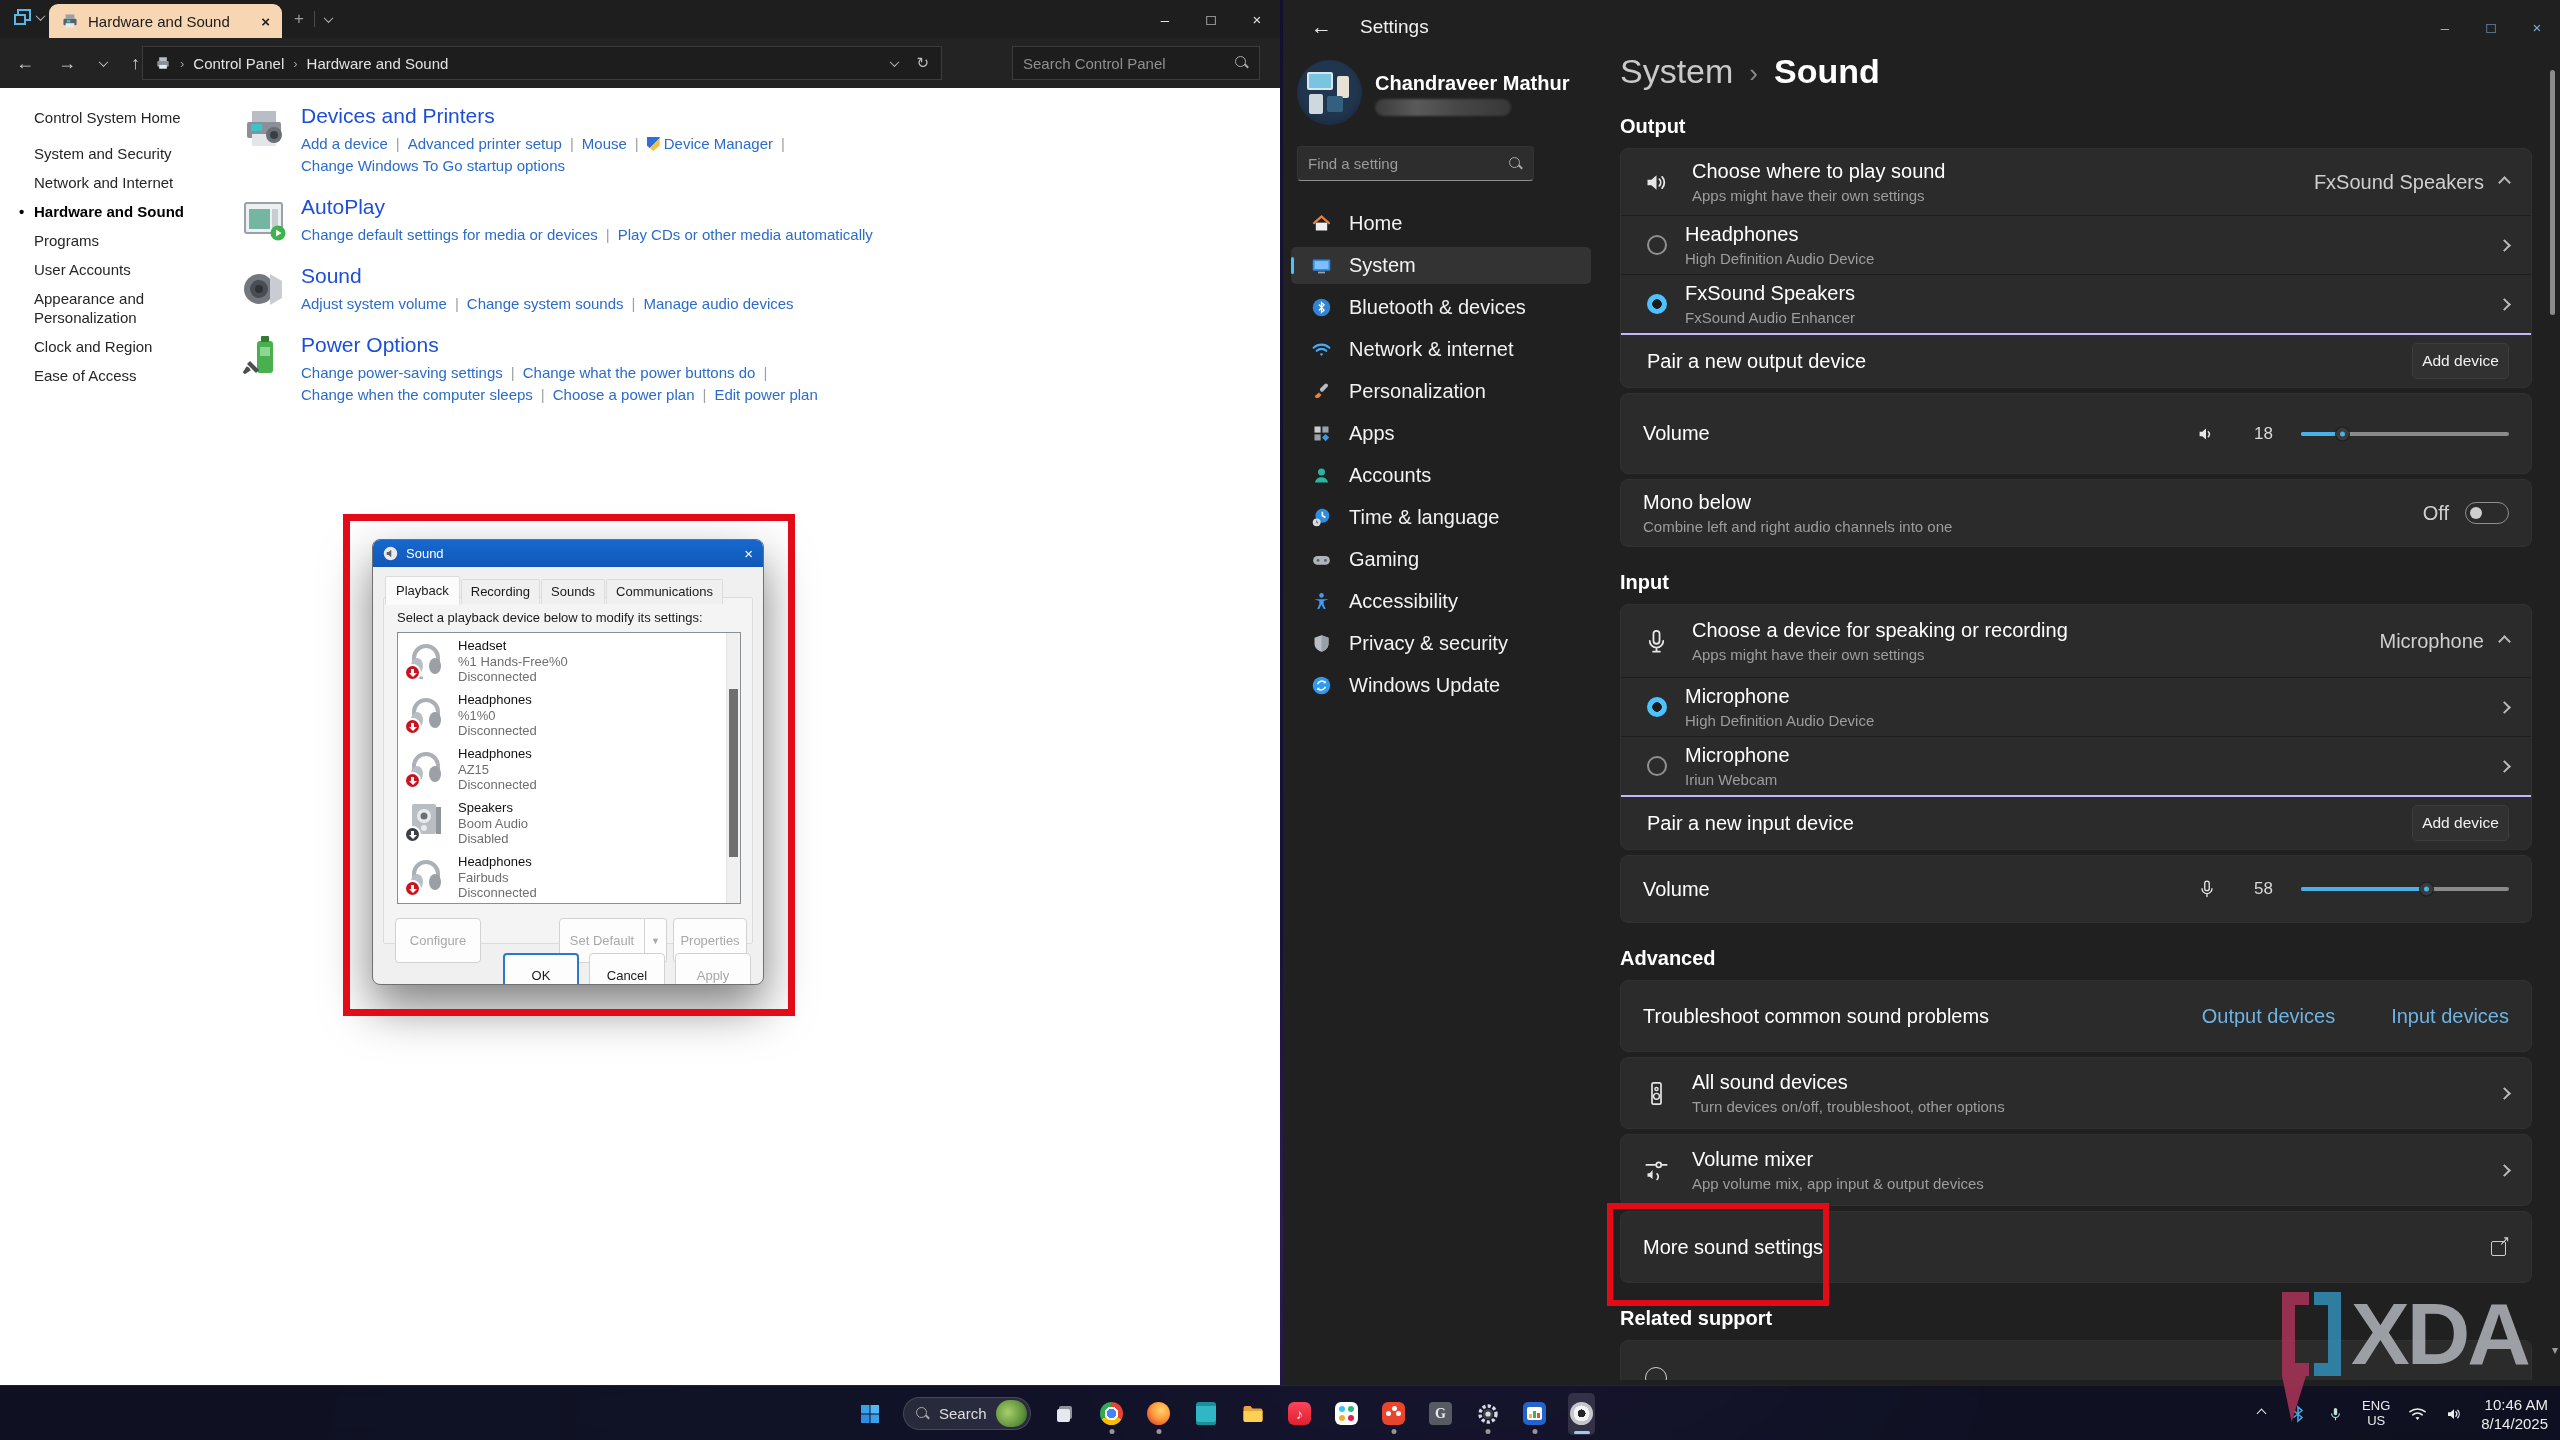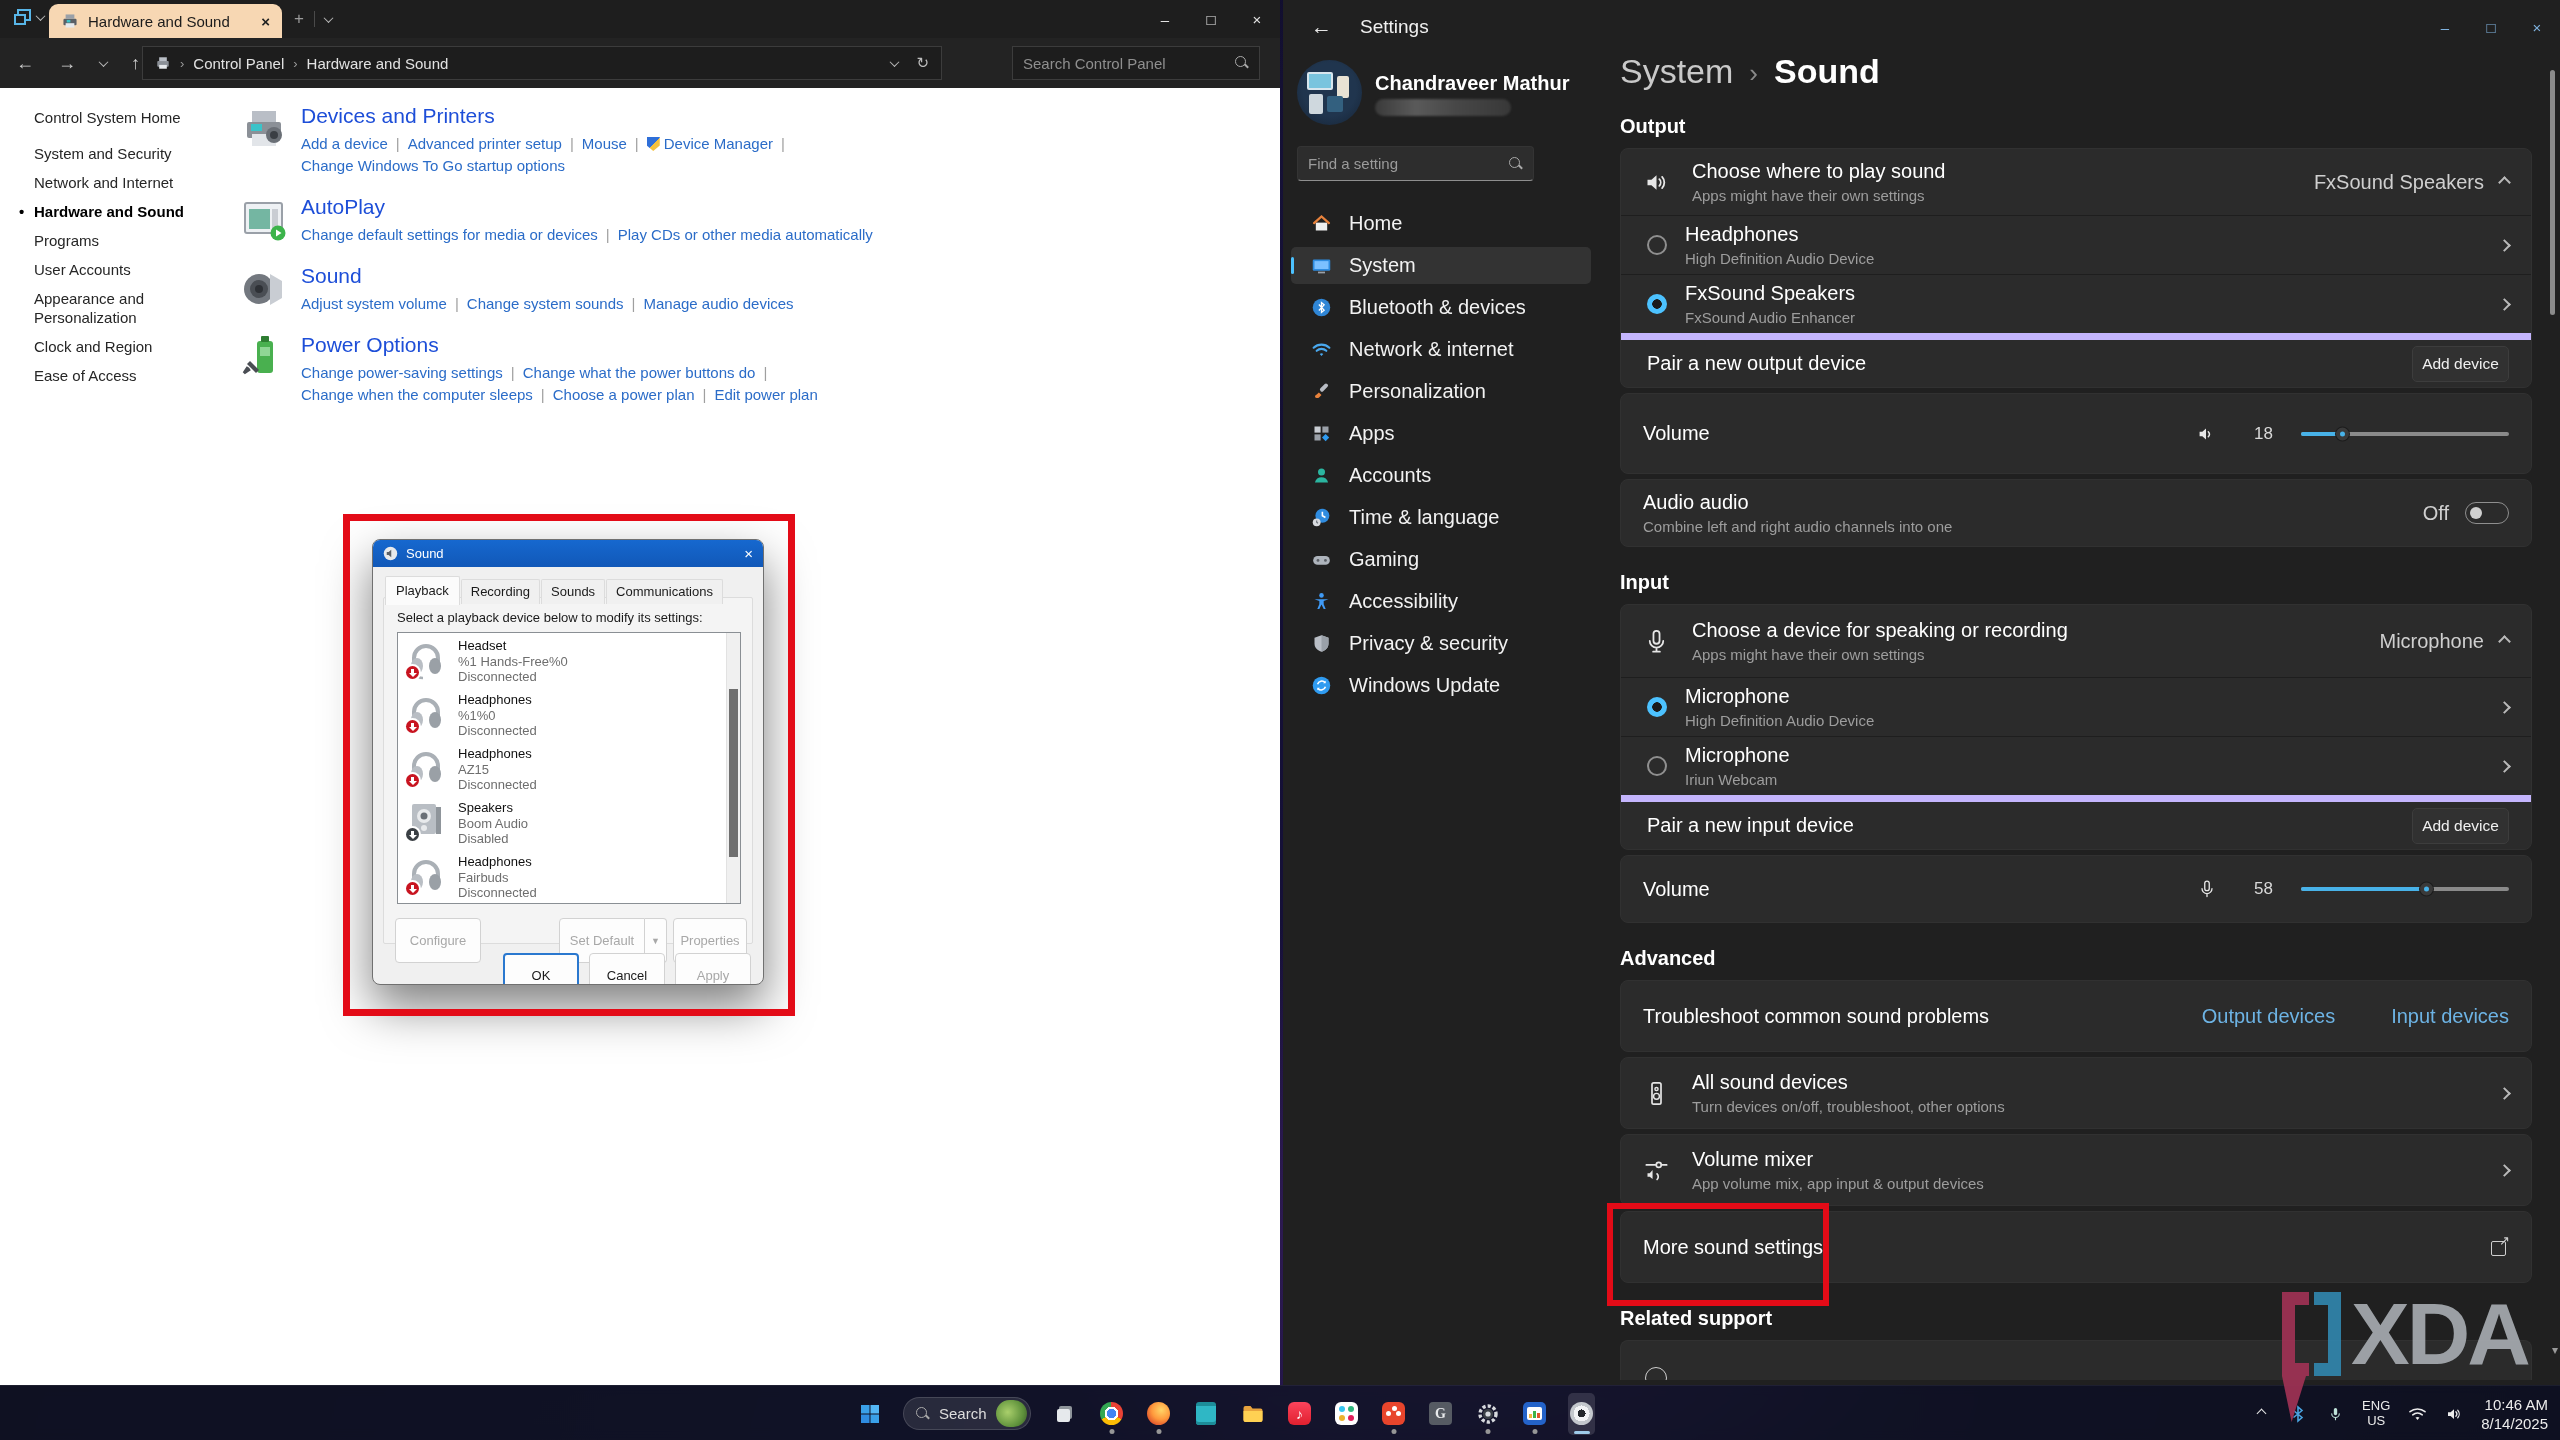--- a/index.html
+++ b/index.html
@@ -119,21 +119,21 @@
   .st-h1 .cur { font-weight:600; color:#fff; }
   .slabel { margin:24px 0 10px; font-size:20px; font-weight:600; }
   .card { background:#2b2b2b; border:1px solid #313131; border-radius:8px; margin-bottom:5px; overflow:hidden; }
   .row { display:flex; align-items:center; padding:0 22px; }
   .row .icon24 { width:27px; height:27px; margin-right:22px; flex:none; }
   .row .tt { display:flex; flex-direction:column; justify-content:center; }
   .t1 { font-size:20px; color:#fff; }
   .t2 { font-size:15px; color:#9d9d9d; margin-top:4px; }
   .row.head { height:66px; }
   .row.child { height:59px; border-top:1px solid #1e1e1e; padding-left:26px; }
-  .row.pairr { height:54px; border-top:7px solid #c4b5fd; padding-left:26px; }
+  .row.pairr { height:54px; border-top:2px solid #c4b5fd; padding-left:26px; }
   .rend { margin-left:auto; display:flex; align-items:center; gap:16px; color:#cfcfcf; font-size:20px; }
   .rad { width:20px; height:20px; border-radius:50%; border:2px solid #8f8f8f; margin-right:18px; flex:none; cursor:pointer; }
   .rad.on { border:none; background:radial-gradient(circle,#1b1b1b 0 4.5px,#4cc2ff 5px); }
   .addbtn { margin-left:auto; width:97px; height:36px; background:#313131; border:1px solid #3d3d3d; border-radius:5px;
     color:#f0f0f0; font-size:15.5px; font-family:inherit; cursor:pointer; }
   .row.vol { height:79px; }
   .row.vol2 { height:66px; }
   .volnum { width:30px; text-align:right; margin:0 12px 0 10px; color:#d9d9d9; font-size:17px; }
   .slider { position:relative; width:208px; height:4px; background:#8a8a8a; border-radius:2px; }
   .sfill { position:absolute; left:0; top:0; height:4px; background:#48b2e8; border-radius:2px; }
@@ -645,21 +645,21 @@
                   <span class="sthumb"></span>
                 </div>
             </div>
           </div>
         </div>
       </div>
 
       <div class="card">
         <div class="row mono">
           <div class="tt">
-            <div class="t1">Audio audio</div>
+            <div class="t1">Mono below</div>
             <div class="t2">Combine left and right audio channels into one</div>
           </div>
           <div class="rend">
             <span>Off</span>
             <span class="tog">
                 <span class="knob"></span>
               </span>
           </div>
         </div>
       </div>

